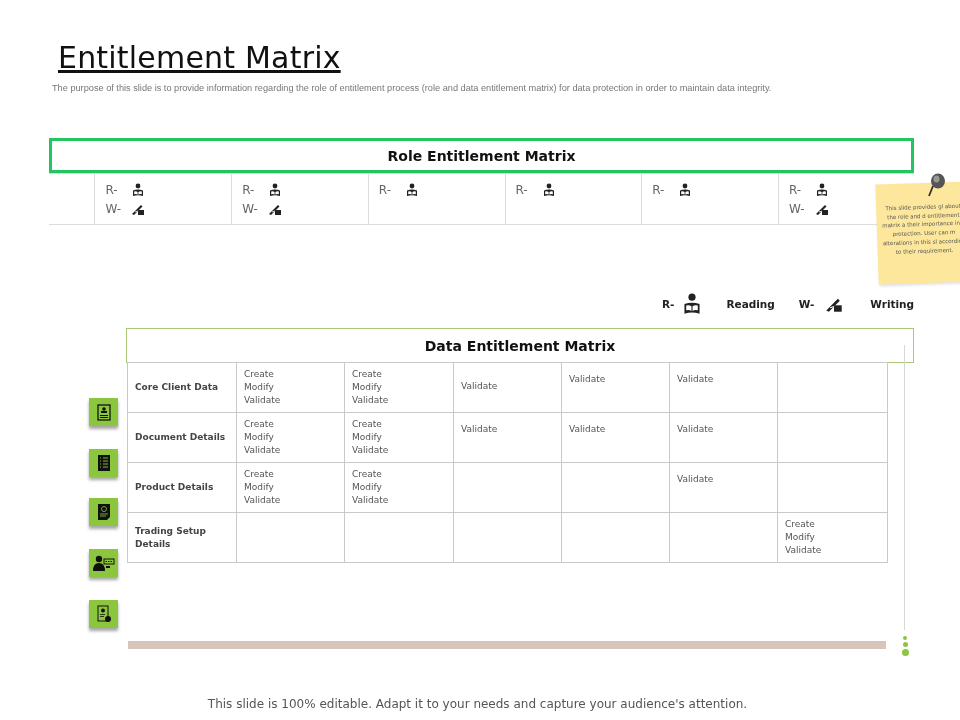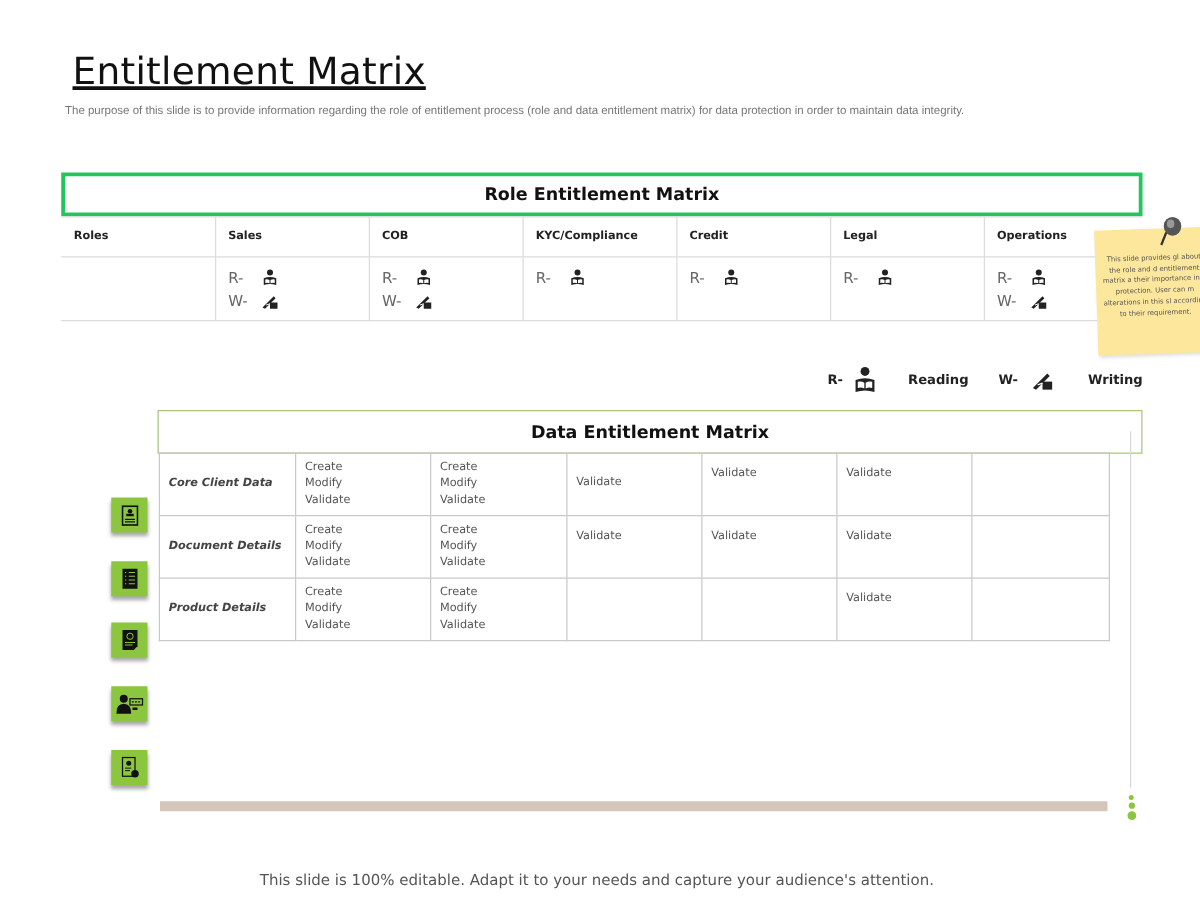--- a/index.html
+++ b/index.html
@@ -33,48 +33,39 @@
   
   .data-header { position: absolute; left: 126px; top: 328px; width: 788px; height: 35px; border: 1px solid #a8c878; background: #fff; display: flex; align-items: center; justify-content: center; font-size: 14px; font-weight: bold; color: #111; }
   .vline { position: absolute; left: 904px; top: 345px; width: 1px; height: 285px; background: #d7d7d7; }
   .dots { position: absolute; left: 900px; top: 636px; width: 10px; }
   .dots span { display: block; margin: 0 auto 2px; border-radius: 50%; background: #8cc63f; }
 
   .data-table { position: absolute; left: 127px; top: 362px; width: 760px; border-collapse: collapse; table-layout: fixed; }
   .data-table td { border: 1px solid #c9c9c9; font-size: 9px; color: #555; vertical-align: top; padding: 0 7px; }
   .data-table tr.hdr td { background: #f2f2f2; height: 24px; font-weight: bold; color: #444; vertical-align: middle; font-size: 9px; }
   .data-table tr.row td { height: 50px; }
-  .data-table td.attr { font-weight: bold; color: #444; vertical-align: middle; line-height: 13px; font-style: italic; }
+  .data-table td.attr { font-weight: bold; color: #444; vertical-align: middle; line-height: 13px; }
   .cell-lines { padding-top: 5px; line-height: 13px; }
   .cell-mid { padding-top: 18px; }
   .cell-top { padding-top: 11px; }
   .bottom-bar { position: absolute; left: 128px; top: 641px; width: 758px; height: 8px; background: #d6c5bb; }
 
   .side-icon { position: absolute; left: 89px; width: 29px; height: 28px; background: #8cc63f; box-shadow: 0 3px 3px rgba(0,0,0,0.35); display: flex; align-items: center; justify-content: center; }
 
   .footer { position: absolute; left: 0; top: 697px; width: 955px; text-align: center; font-size: 12px; color: #555; }
 </style>
 </head>
 <body>
 
 <div class="title">Entitlement Matrix</div>
 <div class="subtitle">The purpose of this slide is to provide information regarding the role of entitlement process (role and data entitlement matrix)  for data protection in order to maintain  data integrity.</div>
 
 <div class="role-header">Role Entitlement Matrix</div>
 <table class="role-table">
   <tbody>
-      <tr class="hdr">
-    <td style="width:123px">Roles</td>
-    <td style="width:123px">Sales</td>
-    <td style="width:123px">COB</td>
-    <td style="width:123px">KYC/Compliance</td>
-    <td style="width:123px">Credit</td>
-    <td style="width:123px">Legal</td>
-    <td style="width:127px; border-right:none">Operations</td>
-  </tr>
   <tr class="body">
     <td></td>
 
     <td>
       <div class="rw-line">
             <span class="lbl">R-</span>
         <svg class="ico" viewBox="0 0 14 14">
               <circle cx="7" cy="3" r="2.4" fill="#222"></circle>
               <path d="M2 7.5 Q7 5.5 12 7.5 L12 13 Q7 11.5 2 13 Z" fill="#222"></path>
               <path d="M3.2 8.5 Q5 8 6.6 9 L6.6 11.6 Q5 10.8 3.2 11.3Z M10.8 8.5 Q9 8 7.4 9 L7.4 11.6 Q9 10.8 10.8 11.3Z" fill="#fff"></path>
@@ -284,20 +275,38 @@
         </td>
     <td></td>
     <td></td>
     <td>
           <div class="cell-top">Validate</div>
         </td>
     <td></td>
   </tr>
 
 
+  <tr class="row">
+    <td class="attr">
+          <div>Trading Setup</div>
+          <div>Details</div>
+        </td>
+    <td></td>
+    <td></td>
+    <td></td>
+    <td></td>
+    <td></td>
+    <td>
+          <div class="cell-lines">
+            <div>Create</div>
+            <div>Modify</div>
+            <div>Validate</div>
+          </div>
+        </td>
+  </tr>
 </tbody>
   </table>
 <div class="bottom-bar"></div>
 
 <div class="side-icon" style="top:398px">
   <svg width="14" height="17" viewBox="0 0 14 17">
       <rect x="1" y="1" width="12" height="15" fill="none" stroke="#111" stroke-width="1.3"></rect>
       <circle cx="7" cy="5" r="1.8" fill="#111"></circle>
       <rect x="4" y="7" width="6" height="2" fill="#111"></rect>
       <rect x="3" y="11" width="8" height="1" fill="#111"></rect>

